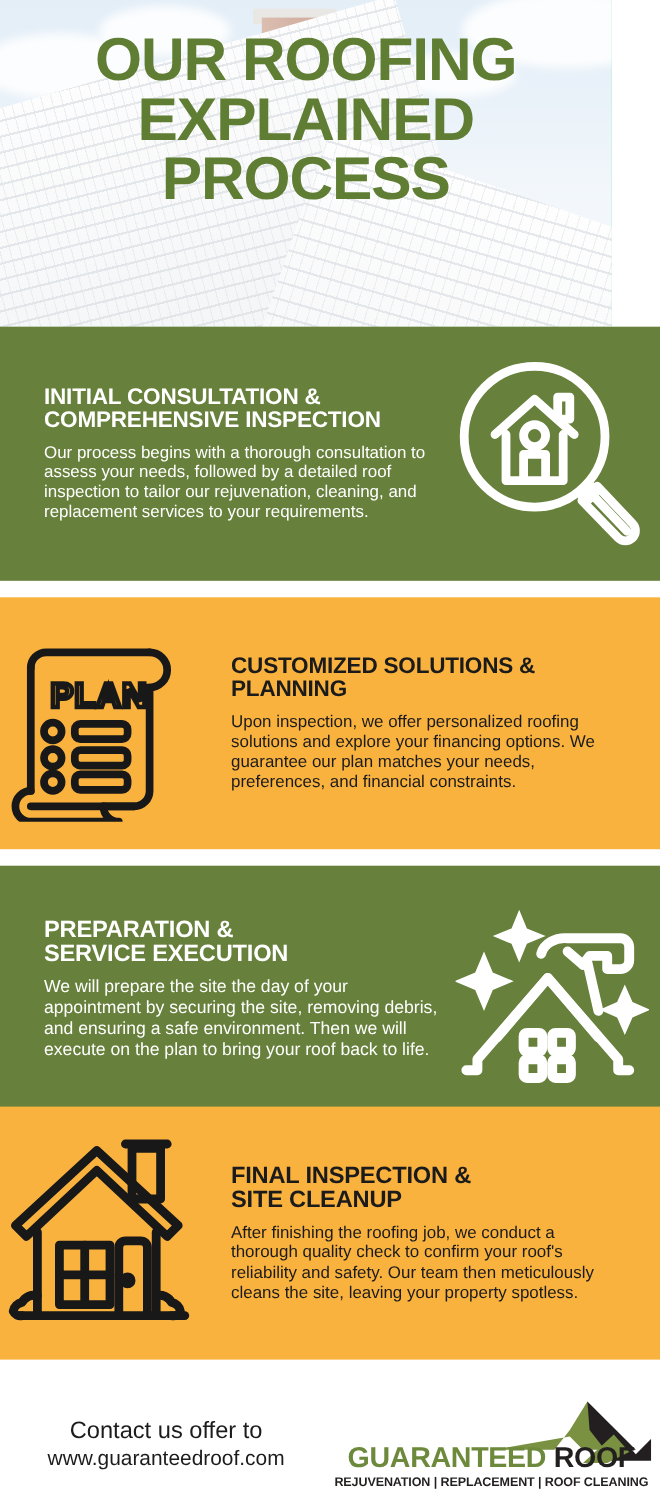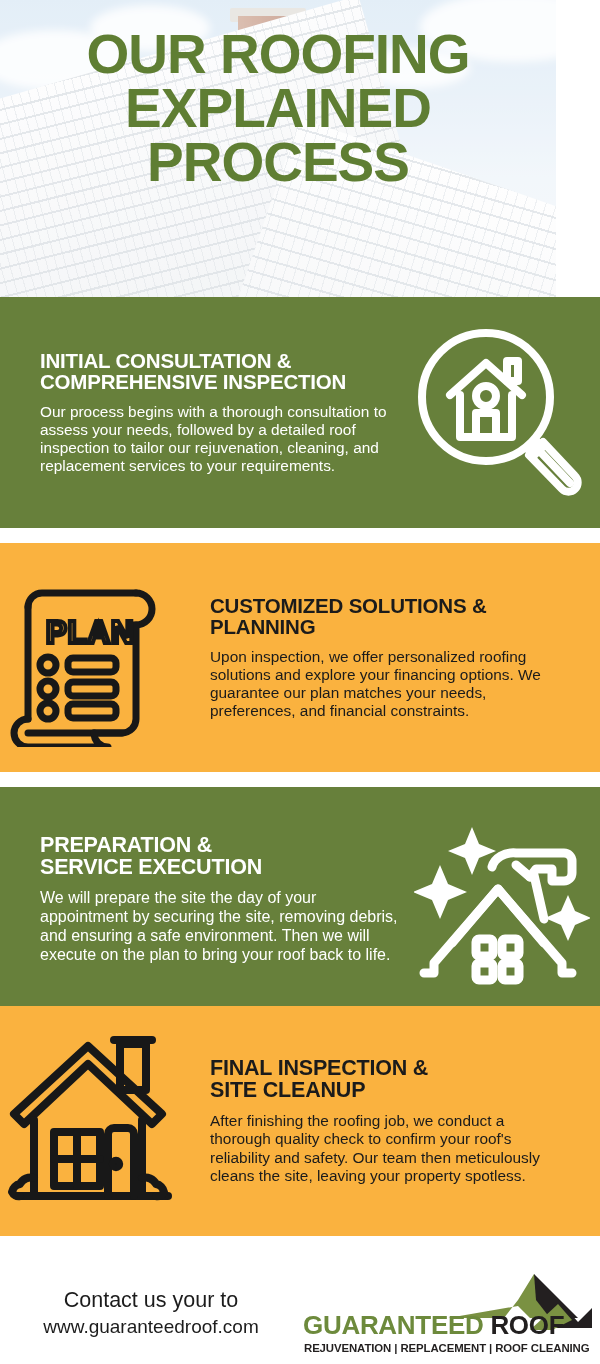--- a/index.html
+++ b/index.html
@@ -152,21 +152,21 @@
   }
   .footer-left {
     width:296px; text-align:center; color:#1c1c1c;
     padding-left:6px;
   }
   .f-line1 { font-size:21.5px; line-height:1.18; }
   .f-url { font-size:19px; margin-top:3px; }
 
   .logo { flex:1 1 auto; position:relative; height:94px; }
   .logo-wordmark {
-    position:absolute; left:7px; top:44px;
+    position:absolute; left:20px; top:44px;
     font-size:26px; font-weight:bold; letter-spacing:-0.3px;
     white-space:nowrap;
   }
   .lw-green { color:#6d8a3c; }
   .lw-dark { color:#221f1f; }
   .logo-tag {
     position:absolute; left:8px; top:76px;
     font-size:11.4px; font-weight:bold; color:#221f1f;
     letter-spacing:-0.1px; white-space:nowrap;
   }
@@ -311,21 +311,21 @@
       <div class="sec-head">
         <span>FINAL INSPECTION &amp;</span><br>
         <span>SITE CLEANUP</span>
       </div>
       <div class="sec-body">After finishing the roofing job, we conduct a thorough quality check to confirm your roof's reliability and safety. Our team then meticulously cleans the site, leaving your property spotless.</div>
     </div>
   </div>
 
   <div class="footer">
     <div class="footer-left">
-      <div class="f-line1">Contact us your to</div>
+      <div class="f-line1">Contact us offer to</div>
       <div class="f-url">www.guaranteedroof.com</div>
     </div>
     <div class="logo">
       <svg class="logo-mark" width="146" height="70" viewBox="0 0 146 70">
         <path d="M2 52 L58 52 L72 34 L88 8 L104 34 L118 52 L84 52 L72 40 z" fill="#7a9142"></path>
         <path d="M88 8 L132 52 L104 52 L90 34 z" fill="#231f20"></path>
         <path d="M100 62 L118 40 L132 56 L146 42 L146 62 z" fill="#231f20"></path>
         <path d="M84 64 L112 38 L126 54 L106 64 z" fill="#7a9142"></path>
       </svg>
       <div class="logo-wordmark">

